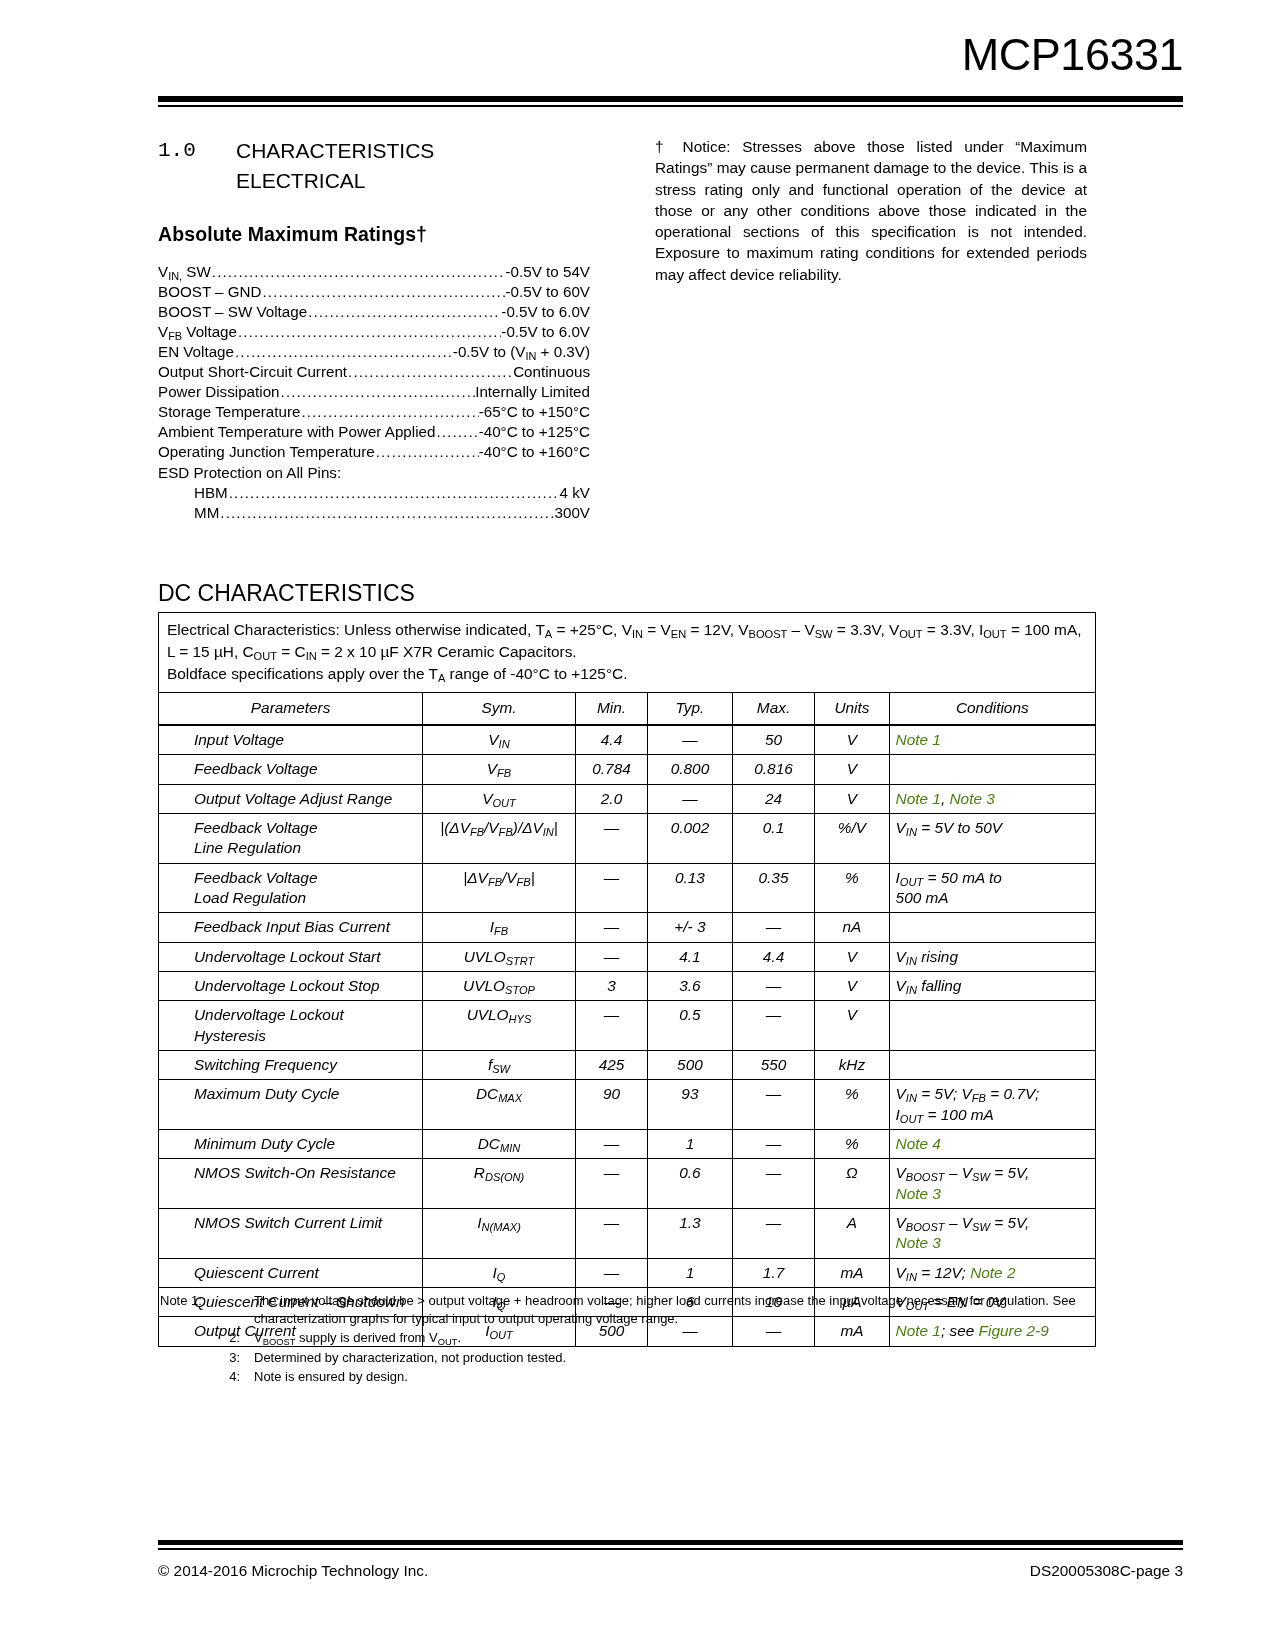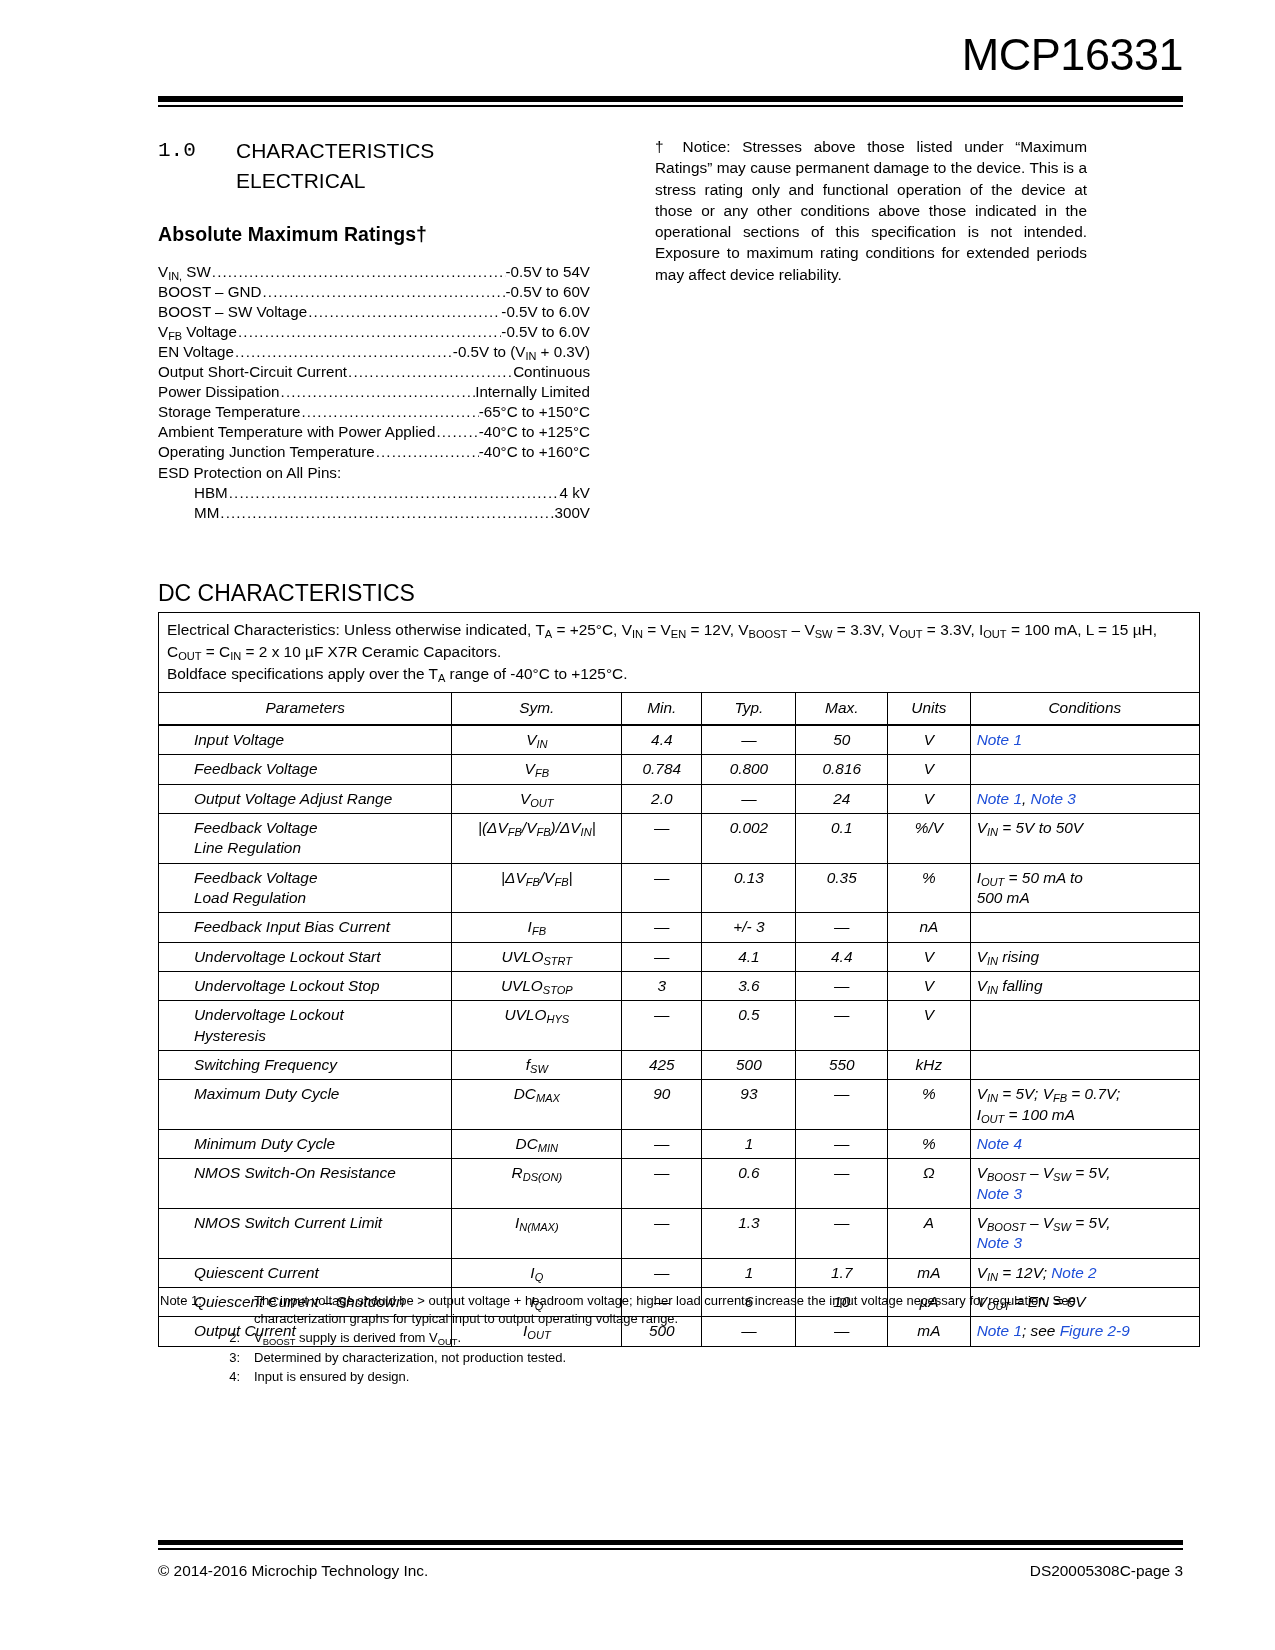--- a/index.html
+++ b/index.html
@@ -115,21 +115,21 @@
   .dc-heading {
     position: absolute;
     left: 158px;
     top: 580px;
     font-size: 23px;
   }
   .dc-block {
     position: absolute;
     left: 158px;
     top: 612px;
-    width: 1042px;
+    width: 938px;
   }
   .cond-box {
     border: 1.5px solid #000;
     border-bottom: none;
     padding: 6px 8px 7px 8px;
     font-size: 15.4px;
     line-height: 1.42;
     font-weight: bold;
   }
   .cond-box .normal {
@@ -157,21 +157,21 @@
   table.dc tbody td.param { text-align: left; padding-left: 35px; }
   table.dc td.sym, table.dc td.num, table.dc td.unit { text-align: center; }
   table.dc td.cond { text-align: left; }
   .c-param { width: 256px; }
   .c-sym   { width: 148px; }
   .c-min   { width: 70px; }
   .c-typ   { width: 82px; }
   .c-max   { width: 80px; }
   .c-unit  { width: 72px; }
   .c-cond  { width: 200px; }
-  .lnk { color: #1d4ed8; }
+  .lnk { color: #4d7c0f; }
   sub { font-size: 0.72em; vertical-align: baseline; position: relative; top: 0.28em; }
   
   .notes {
     position: absolute;
     left: 160px;
     top: 1292px;
     width: 938px;
     font-size: 13px;
     line-height: 1.35;
   }
@@ -494,21 +494,21 @@
       <div class="note-row">
         <div class="note-key sub-key">2:</div>
         <div class="note-body">V<sub>BOOST</sub> supply is derived from V<sub>OUT</sub>.</div>
       </div>
       <div class="note-row">
         <div class="note-key sub-key">3:</div>
         <div class="note-body">Determined by characterization, not production tested.</div>
       </div>
       <div class="note-row">
         <div class="note-key sub-key">4:</div>
-        <div class="note-body">Input is ensured by design.</div>
+        <div class="note-body">Note is ensured by design.</div>
       </div>
     </div>
 
   <div class="footer-rules">
     <div class="thick"></div>
     <div class="gap"></div>
     <div class="thin"></div>
   </div>
   <div class="footer-text">
     <div>© 2014-2016 Microchip Technology Inc.</div>

